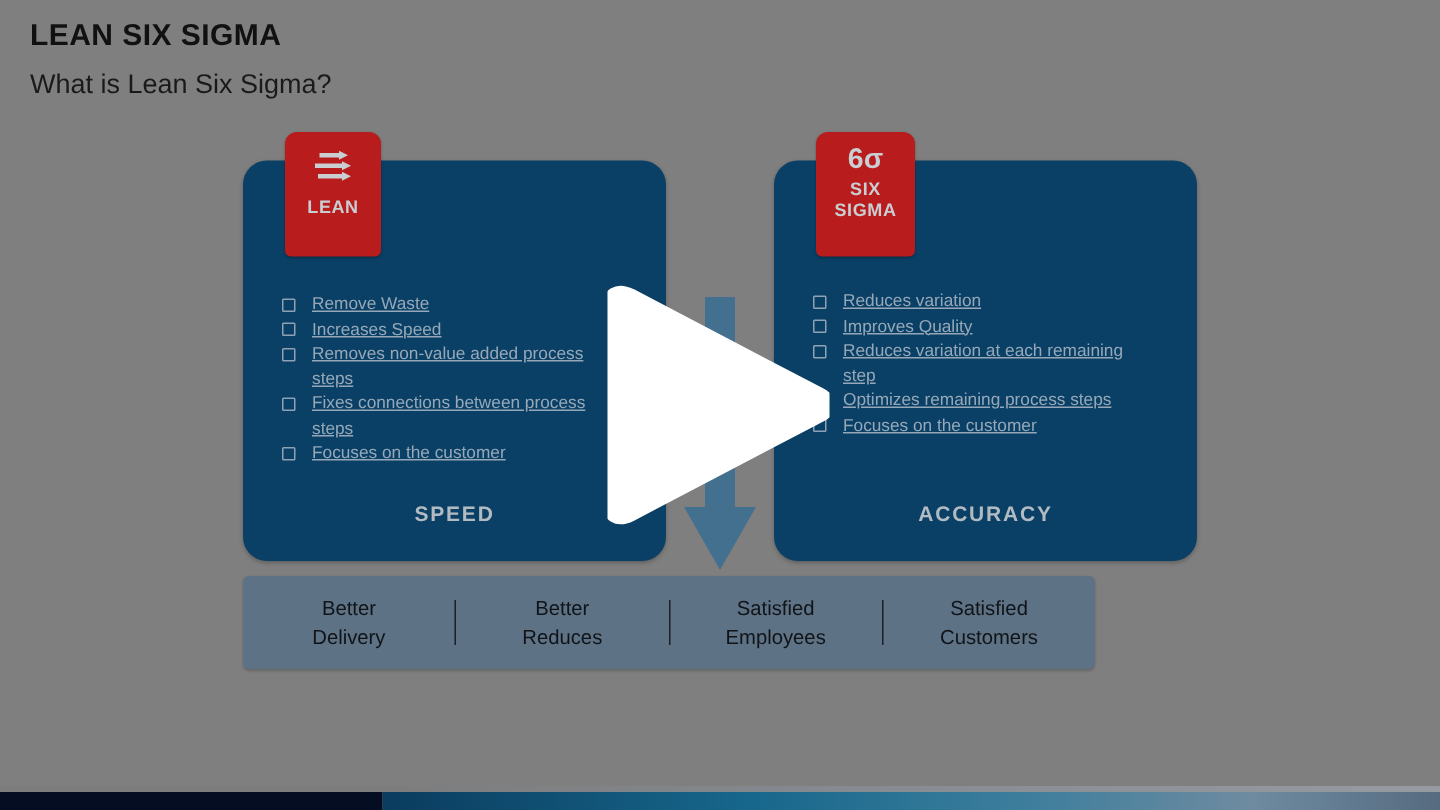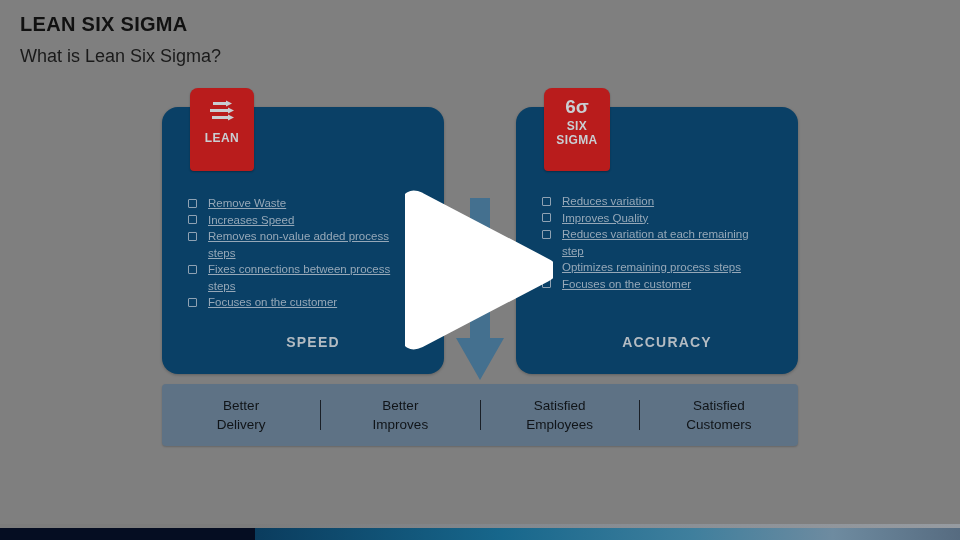--- a/index.html
+++ b/index.html
@@ -115,41 +115,40 @@
 
   
   .card-footer-label {
     position: absolute;
     font-size: 14px;
     font-weight: bold;
     letter-spacing: 1.2px;
     color: #b3bbc2;
     text-align: center;
     width: 282px;
-    margin-left: 10px;
   }
   #label-speed    { left: 162px; top: 334px; }
   #label-accuracy { left: 516px; top: 334px; }
 
   
   #down-arrow {
     position: absolute;
     left: 452px;
     top: 198px;
     width: 56px;
     height: 182px;
     z-index: 1;
   }
 
   
   #outcomes-bar {
     position: absolute;
     left: 162px;
     top: 384px;
-    width: 636px;
+    width: 568px;
     height: 62px;
     background: #5e7285;
     border-radius: 4px;
     display: flex;
     align-items: center;
     z-index: 2;
     box-shadow: 0 1px 2px rgba(0,0,0,0.2);
   }
   .outcome {
     flex: 1 1 0;
@@ -265,21 +264,21 @@
     <div class="card-footer-label" id="label-accuracy">ACCURACY</div>
 
     <div id="outcomes-bar">
       <div class="outcome">
         <span>Better</span>
         <span>Delivery</span>
       </div>
       <div class="divider"></div>
       <div class="outcome">
         <span>Better</span>
-        <span>Improves</span>
+        <span>Reduces</span>
       </div>
       <div class="divider"></div>
       <div class="outcome">
         <span>Satisfied</span>
         <span>Employees</span>
       </div>
       <div class="divider"></div>
       <div class="outcome">
         <span>Satisfied</span>
         <span>Customers</span>

